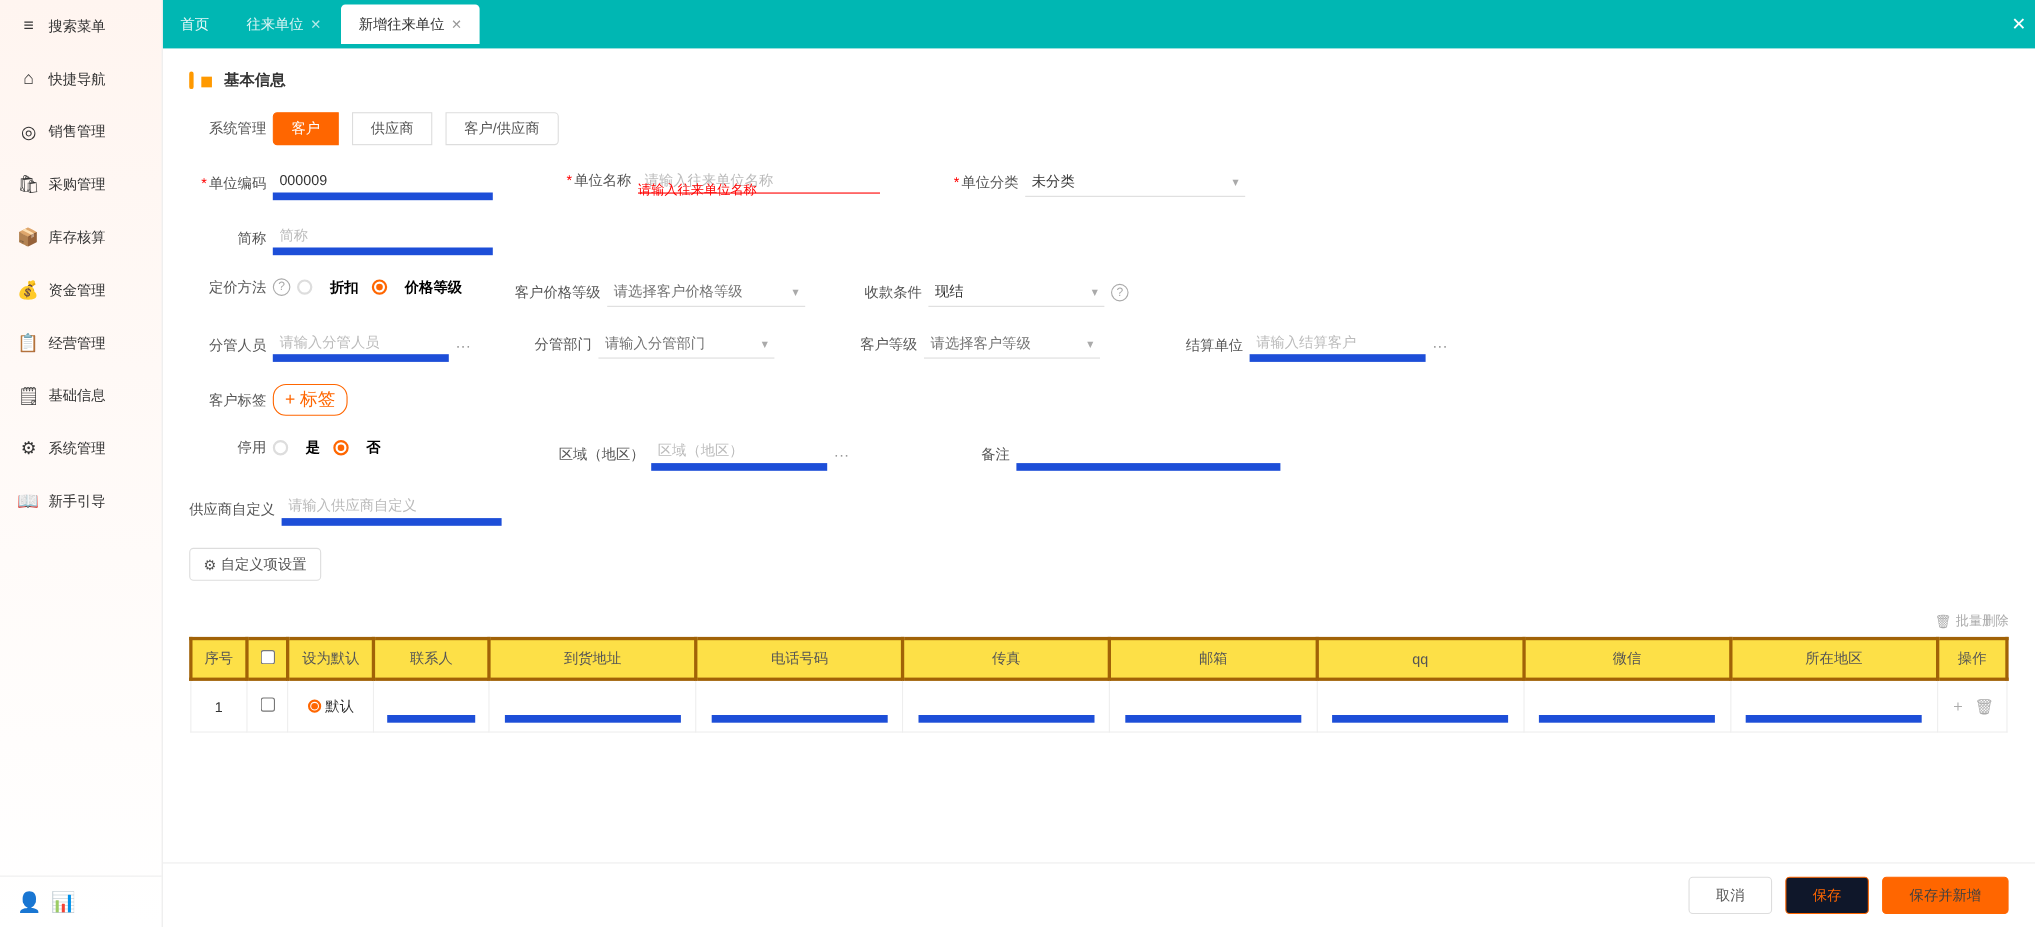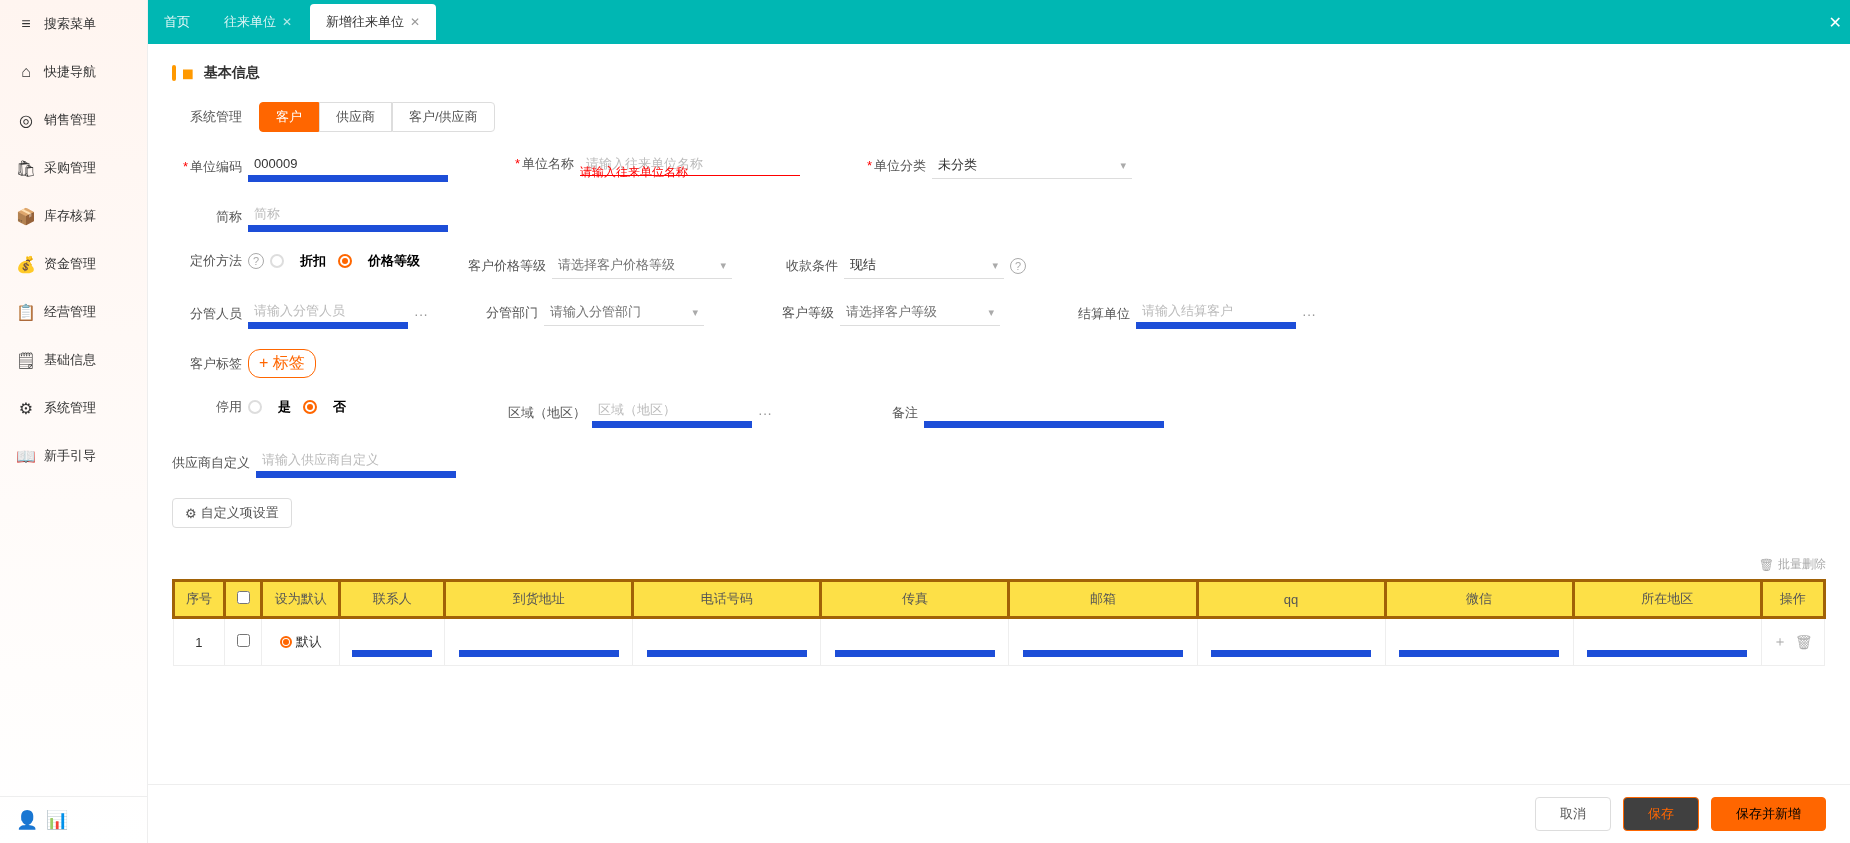--- a/index.html
+++ b/index.html
@@ -158,22 +158,21 @@
     .error-msg {
       color: red;
       font-size: 12px;
       margin-left: 76px;
       margin-top: -14px;
     }
 
     
     .type-buttons {
       display: flex;
-      gap: 0;
-      margin-left: 11px;
+      gap: 12px;
     }
     .type-btn {
       padding: 5px 16px;
       border: 1px solid #ddd;
       cursor: pointer;
       font-size: 13px;
       background: white;
       color: #555;
     }
     .type-btn:first-child { border-radius: 4px 0 0 4px; }
@@ -300,22 +299,22 @@
       gap: 12px;
     }
     .btn {
       padding: 7px 24px;
       border-radius: 4px;
       font-size: 13px;
       cursor: pointer;
       border: 1px solid #ddd;
     }
     .btn-cancel { background: white; color: #555; }
-    .btn-save { background: #404040; color: #f60; border-color: #f60; }
-    .btn-save-new { background: #f60; color: #000000; border-color: #f60; }
+    .btn-save { background: #0f172a; color: #f60; border-color: #f60; }
+    .btn-save-new { background: #f60; color: #404040; border-color: #f60; }
 
     .help-icon {
       width: 16px; height: 16px;
       border-radius: 50%;
       border: 1px solid #aaa;
       color: #aaa;
       font-size: 11px;
       display: inline-flex;
       align-items: center;
       justify-content: center;

